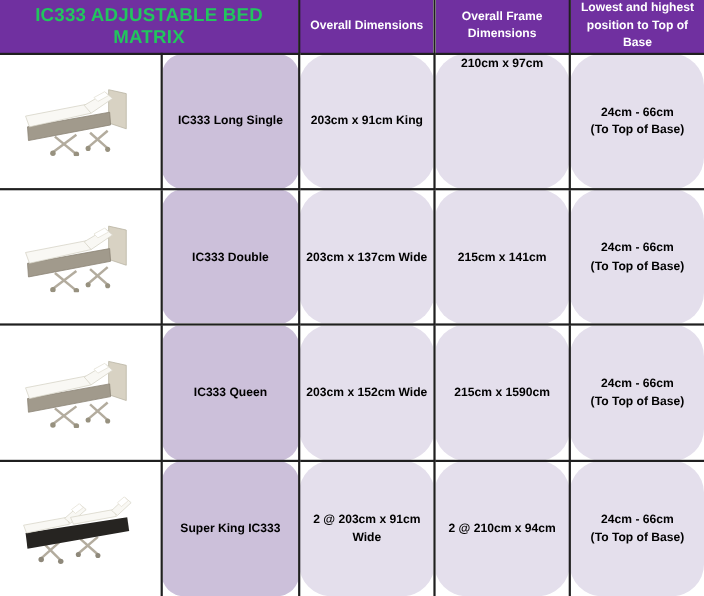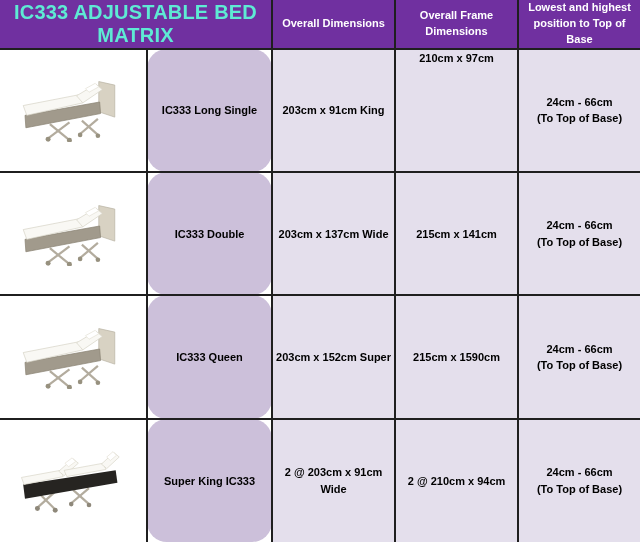--- a/index.html
+++ b/index.html
@@ -17,22 +17,22 @@
   table.matrix th, table.matrix td {
     border: 2px solid #1f1f1f;
     padding: 0;
     overflow: hidden;
   }
   thead tr { height: 45px; }
   tbody tr { height: 71px; }
 
   th.title-cell {
     background: #7030A0;
-    color: #5eead4;
-    font-size: 20px;
+    color: #22c55e;
+    font-size: 17px;
     font-weight: bold;
     letter-spacing: .2px;
   }
   th.col-header {
     background: #7030A0;
     color: #ffffff;
     font-size: 11px;
     font-weight: bold;
     text-align: center;
     line-height: 1.45;
@@ -44,20 +44,21 @@
     font-size: 11px; font-weight: bold; color: #000;
     text-align: center; vertical-align: middle;
     line-height: 1.5; padding: 0 10px; border-radius: 20px;
   }
   td.data-cell  {
     background: #E4DFEC;
     font-size: 11px; font-weight: bold; color: #000;
     text-align: center; vertical-align: middle;
     line-height: 1.5; padding: 0 8px;
     white-space: pre-line;
+    border-radius: 29px;
   }
   td.align-top { vertical-align: top; padding-top: 9px; }
   .bed-svg { display: block; margin: 0 auto; }
 </style>
 </head>
 <body>
 
 <svg width="0" height="0" style="position:absolute" aria-hidden="true">
   <defs>
     <symbol id="bed-single" viewBox="0 0 132 72">
@@ -167,21 +168,21 @@
         <td class="data-cell">24cm - 66cm
 (To Top of Base)</td>
       </tr>
       <tr>
         <td class="img-cell">
           <svg class="bed-svg" width="132" height="64">
               <use href="#bed-single"></use>
             </svg>
         </td>
         <td class="name-cell">IC333 Queen</td>
-        <td class="data-cell">203cm x 152cm Super</td>
+        <td class="data-cell">203cm x 152cm Wide</td>
         <td class="data-cell">215cm x 1590cm</td>
         <td class="data-cell">24cm - 66cm
 (To Top of Base)</td>
       </tr>
       <tr>
         <td class="img-cell">
           <svg class="bed-svg" width="132" height="64">
               <use href="#bed-superking"></use>
             </svg>
         </td>

